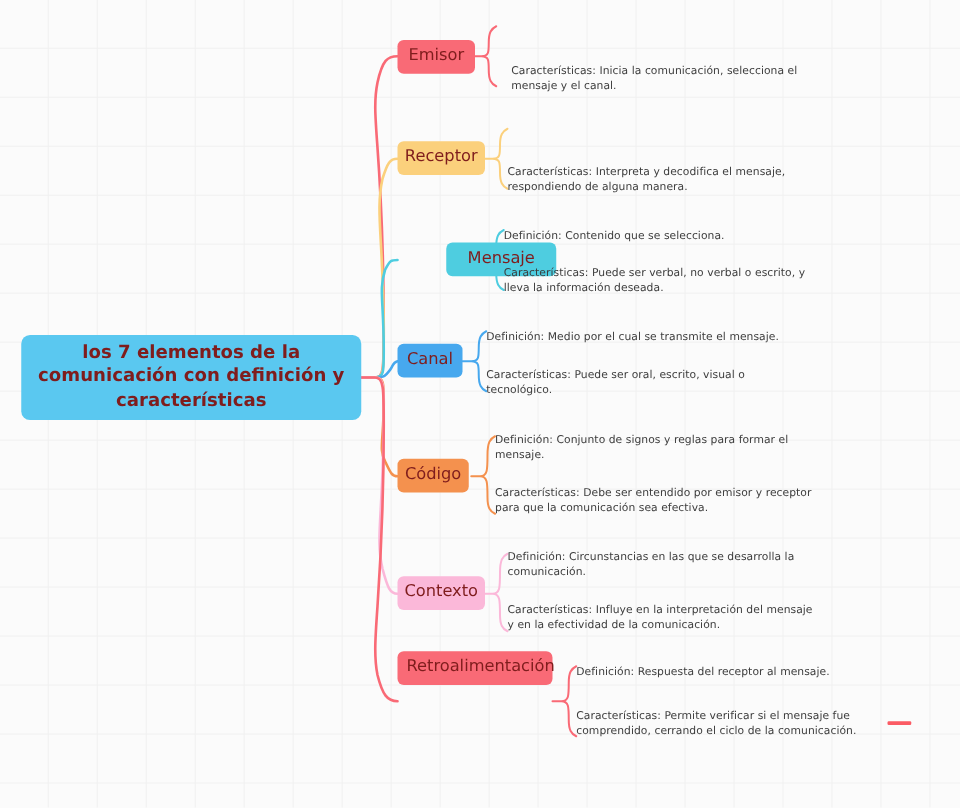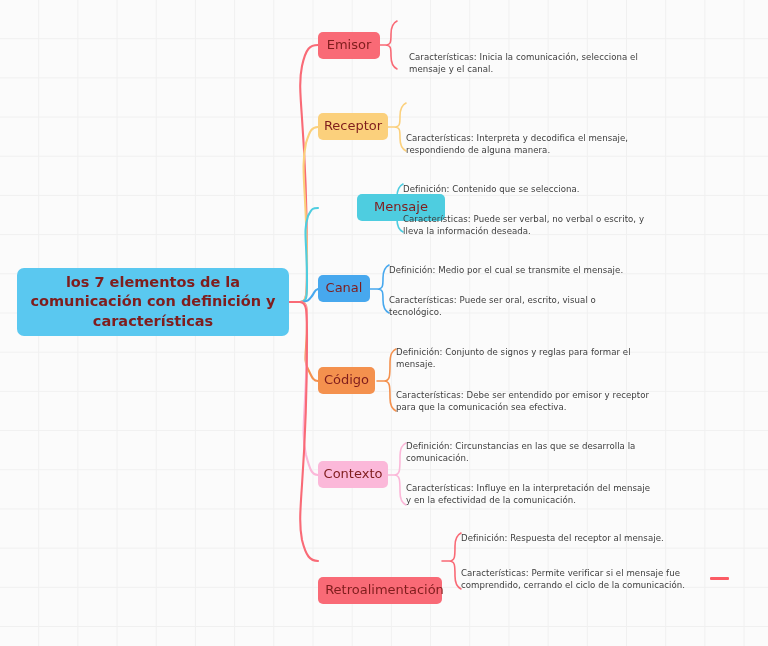--- a/index.html
+++ b/index.html
@@ -133,21 +133,21 @@
   </div>
   <div class="leaf" style="left:396px; top:346px; width:252px;">Definición: Conjunto de signos y reglas para formar el mensaje.</div>
   <div class="leaf" style="left:396px; top:389px; width:256px;">Características: Debe ser entendido por emisor y receptor para que la comunicación sea efectiva.</div>
 
   <div class="node branch-node" style="left:318px; top:461px; width:70px; background:#fbb8d9;">
     <span>Contexto</span>
   </div>
   <div class="leaf" style="left:406px; top:440px; width:248px;">Definición: Circunstancias en las que se desarrolla la comunicación.</div>
   <div class="leaf" style="left:406px; top:482px; width:248px;">Características: Influye en la interpretación del mensaje y en la efectividad de la comunicación.</div>
 
-  <div class="node branch-node" style="left:318px; top:577px; width:124px; background:#f96a76;padding-left:20px;">
+  <div class="node branch-node" style="left:318px; top:521px; width:124px; background:#f96a76;padding-left:20px;">
     <span>Retroalimentación</span>
   </div>
   <div class="leaf" style="left:461px; top:532px; width:256px;">Definición: Respuesta del receptor al mensaje.</div>
   <div class="leaf" style="left:461px; top:567px; width:252px;">Características: Permite verificar si el mensaje fue comprendido, cerrando el ciclo de la comunicación.</div>
 
   <div class="red-mark"></div>
 
 </div>
 
 </body></html>

